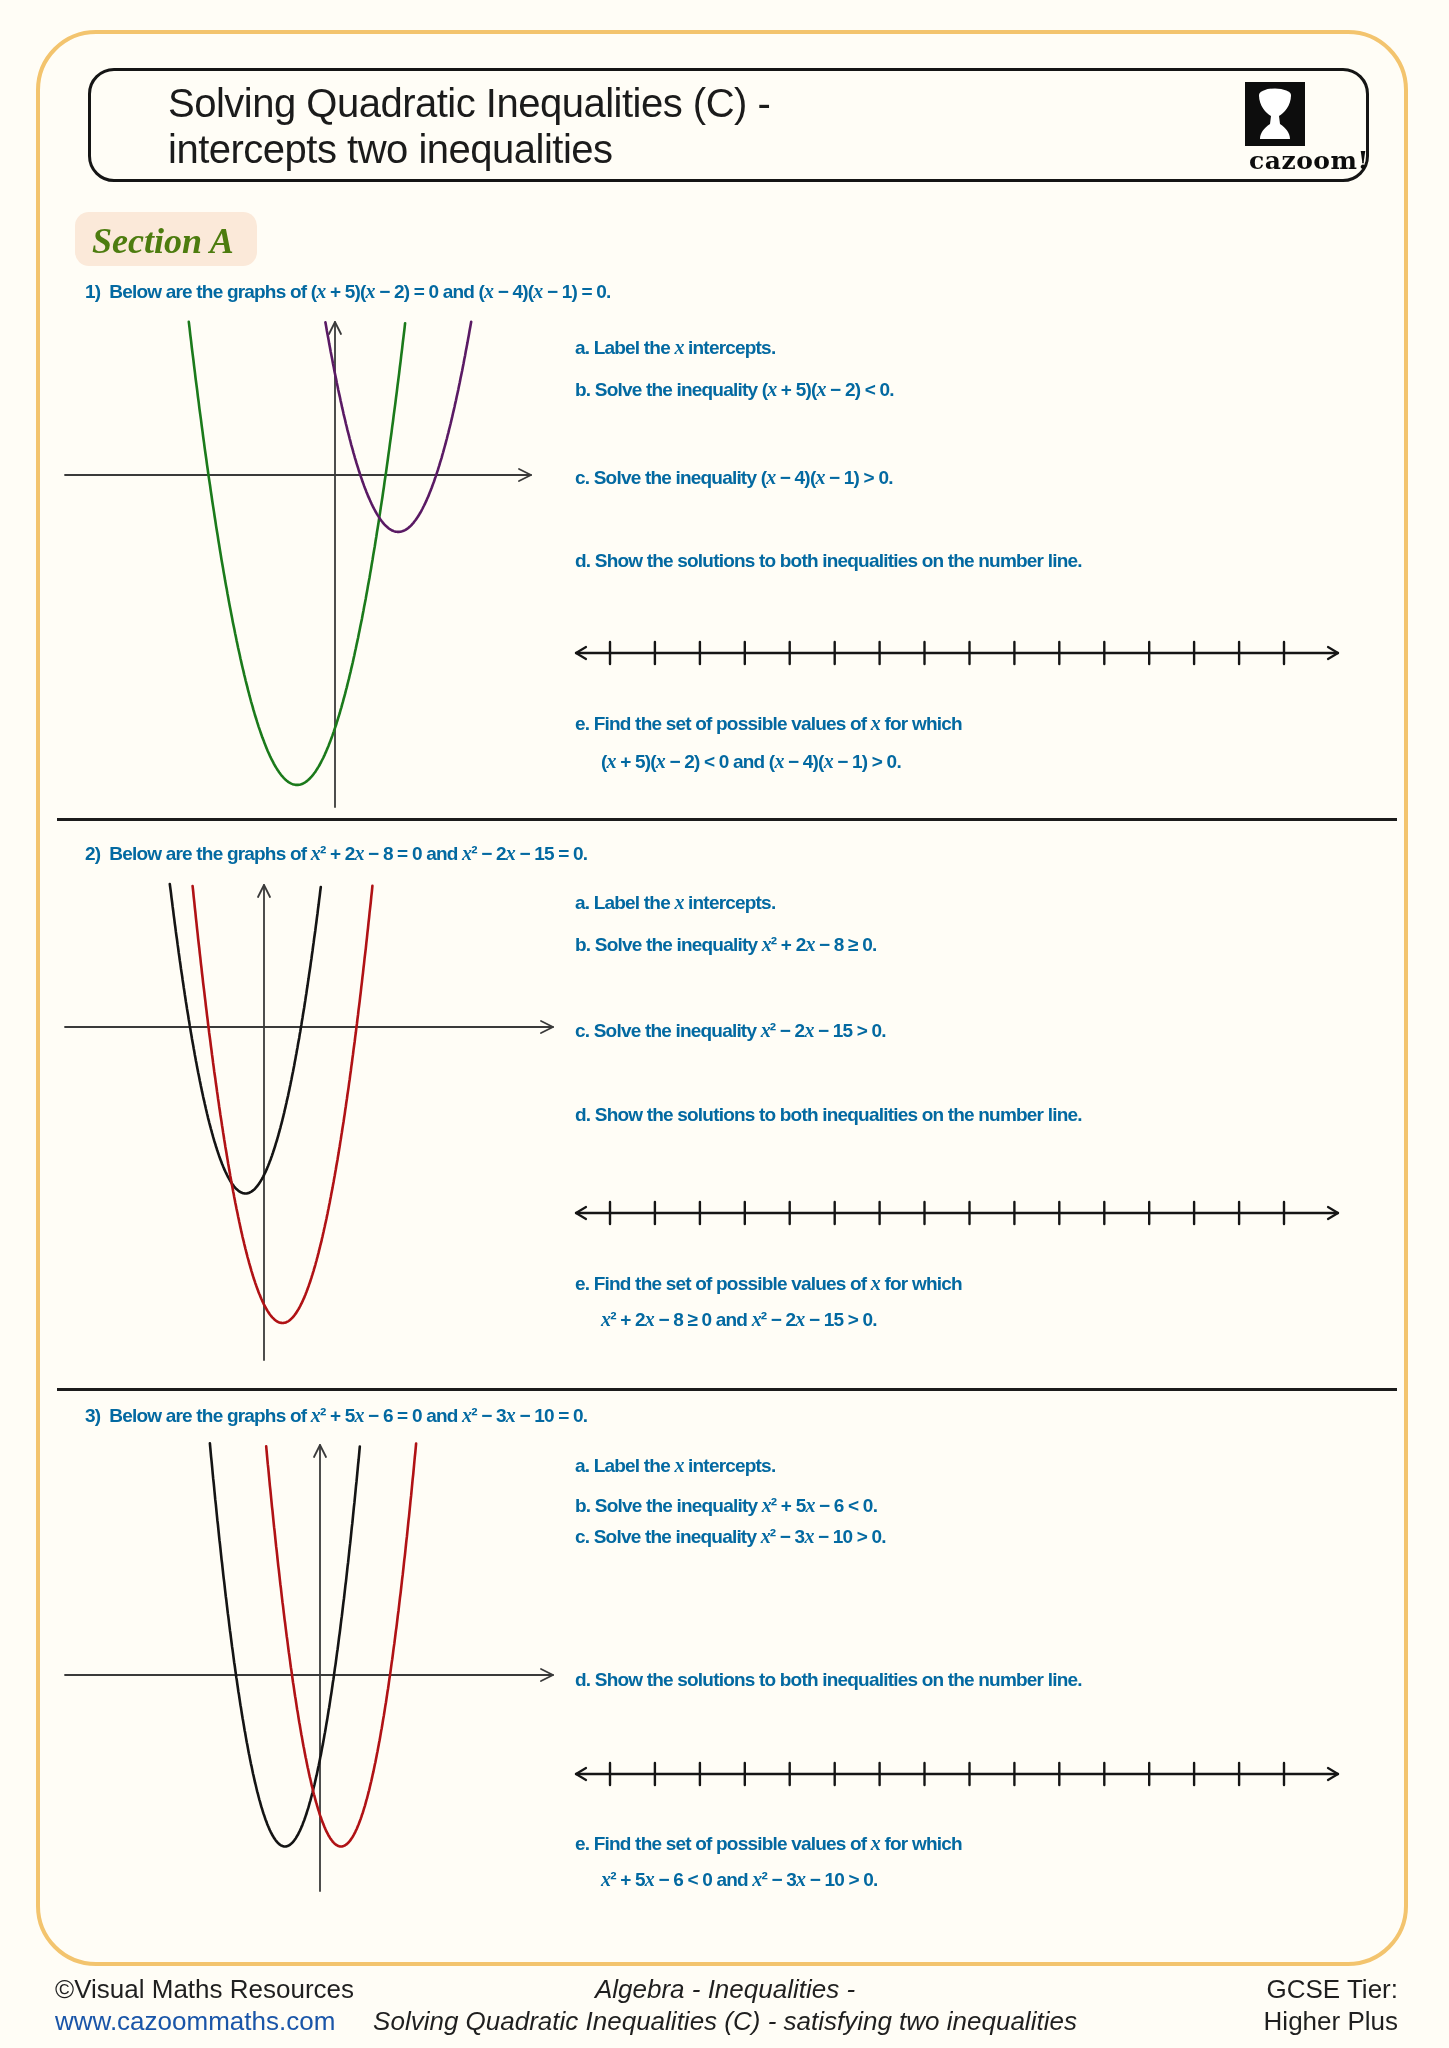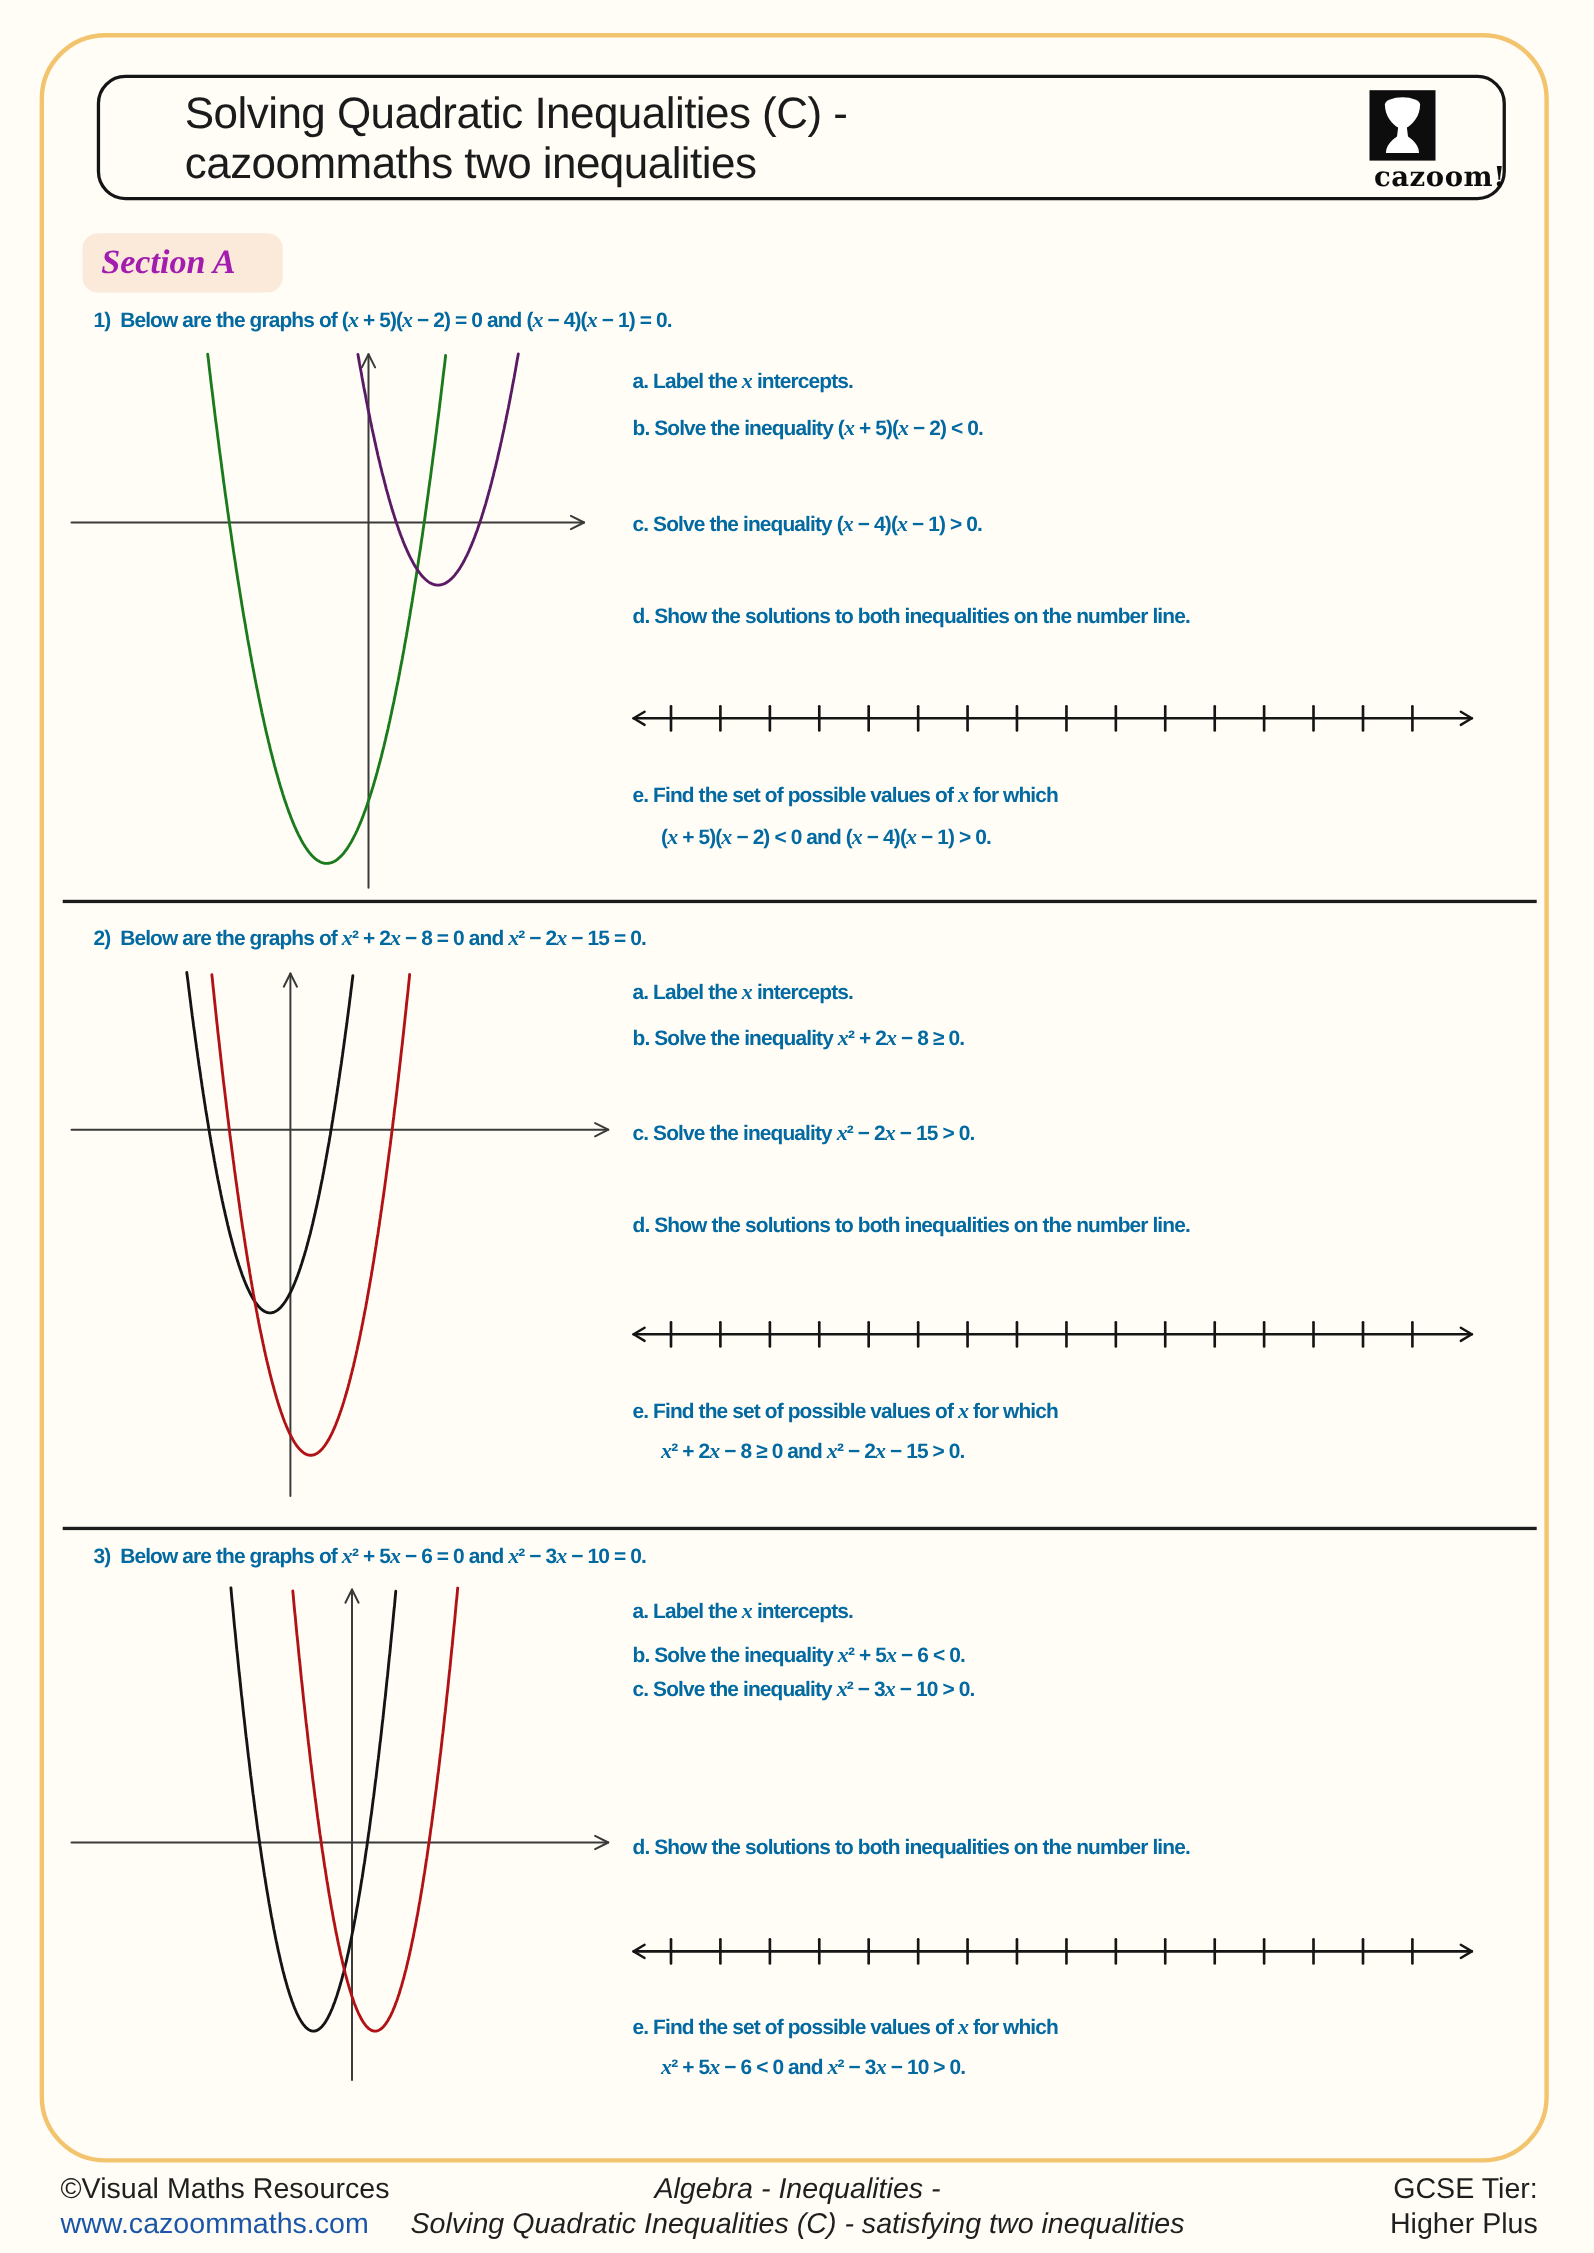--- a/index.html
+++ b/index.html
@@ -10,41 +10,41 @@
   .header-box{position:absolute;left:88px;top:68px;width:1275px;height:108px;
     border:3px solid #151515;border-radius:26px;background:#FFFDF6;}
   .title{position:absolute;left:122px;top:80px;font-size:40px;line-height:46px;
     font-weight:400;color:#1b1b1b;letter-spacing:-0.5px;margin-left:46px;}
   .logo-box{position:absolute;left:1245px;top:82px;width:60px;height:64px;background:#0d0d0d;}
   .logo-text{position:absolute;left:1244px;top:146px;width:130px;text-align:center;
     font-family:"DejaVu Serif",serif;font-weight:700;font-size:25px;color:#0d0d0d;letter-spacing:0.5px;}
   .section-label{position:absolute;left:75px;top:212px;width:182px;height:54px;
     background:#FBE9D9;border-radius:14px;}
   .section-label span{position:absolute;left:17px;top:8px;
-    font-family:"Liberation Serif",serif;font-style:italic;font-weight:700;font-size:31px;color:#a21caf;}
+    font-family:"Liberation Serif",serif;font-style:italic;font-weight:700;font-size:36px;color:#4d7c0f;}
   .qtext{position:absolute;color:#0369a1;font-weight:700;font-size:19px;letter-spacing:-0.8px;white-space:nowrap;}
   .mi{font-family:"Liberation Serif",serif;font-style:italic;font-weight:700;font-size:1.05em;}
   .divider{position:absolute;left:57px;width:1340px;height:3px;background:#1c1c1c;}
   svg{position:absolute;overflow:hidden;}
   .footer-text{position:absolute;font-size:26px;color:#1f1f1f;font-weight:400;white-space:nowrap;}
   .footer-center{text-align:center;left:300px;width:850px;font-style:italic;}
   .footer-right{text-align:right;left:1080px;width:318px;}
   .weblink{color:#1a55a8;cursor:pointer;}
 </style>
 </head>
 <body>
 
 <div class="page">
 
   <div class="outer-border"></div>
 
   <div class="header-box"></div>
   <div class="title">
     <div>Solving Quadratic Inequalities (C) -</div>
-    <div>cazoommaths two inequalities</div>
+    <div>intercepts two inequalities</div>
   </div>
 
   <div class="logo-box">
     <svg width="60" height="64" viewBox="0 0 60 64">
       <ellipse cx="30" cy="13" rx="16" ry="6.5" fill="#ffffff"></ellipse>
       <path d="M14,13 C14,24 21,31 26,34 L25,42 C19,46 15,51 15,57 L45,57 C45,51 41,46 35,42 L34,34 C39,31 46,24 46,13 Z" fill="#ffffff"></path>
     </svg>
   </div>
   <div class="logo-text">cazoom!</div>
 

